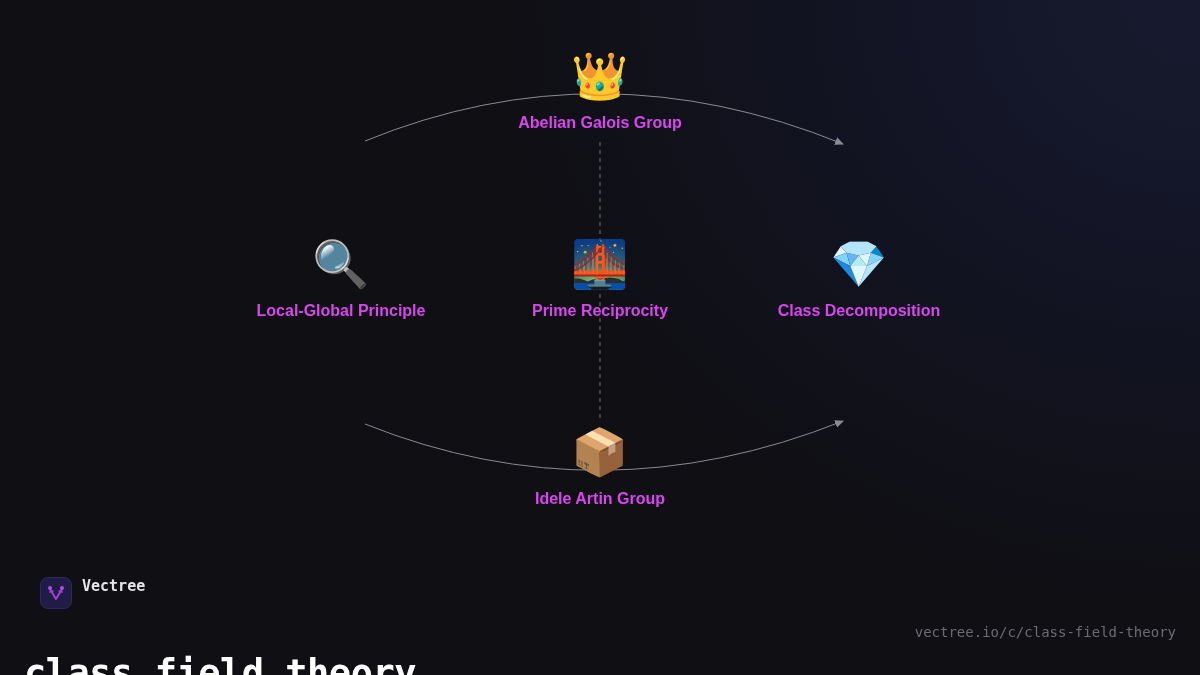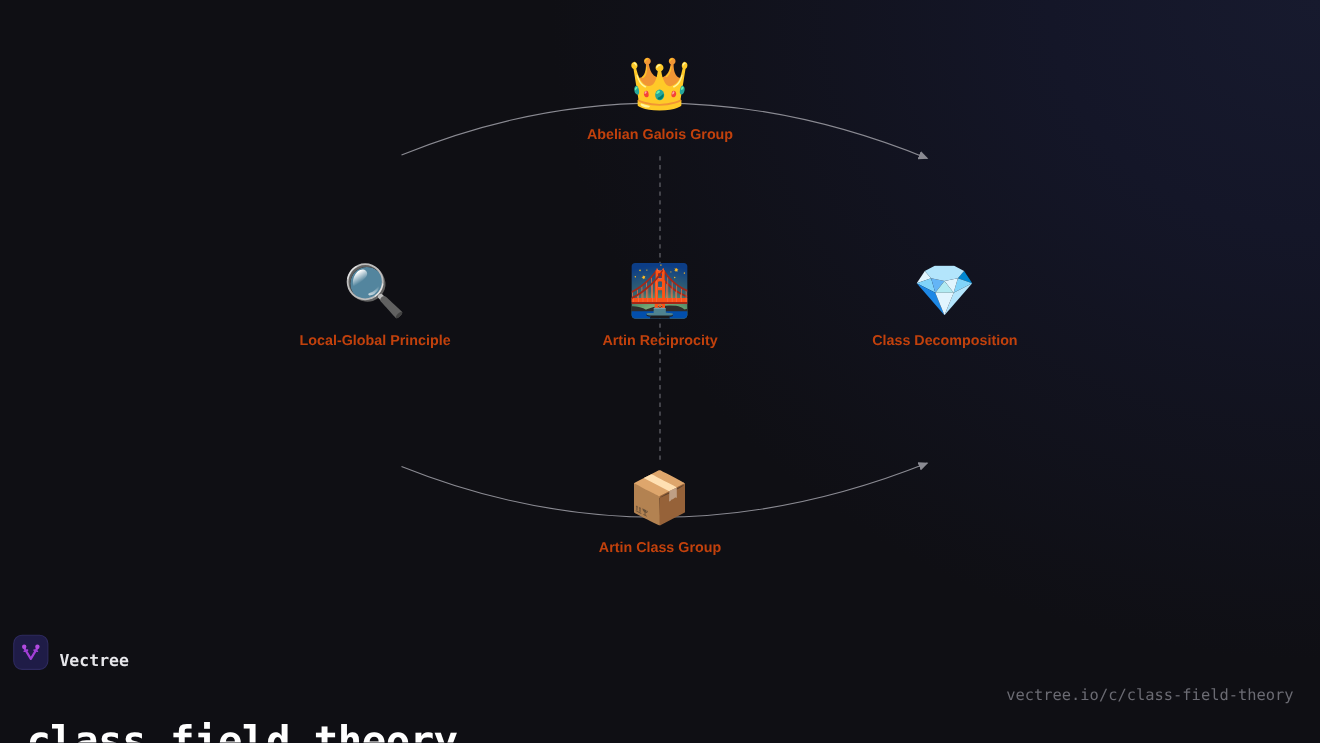--- a/index.html
+++ b/index.html
@@ -16,24 +16,24 @@
     svg.edges { position: absolute; left: 0; top: 0; }
     .node {
       position: absolute; width: 220px; margin-left: -110px;
       display: flex; flex-direction: column; align-items: center;
     }
     .node .emoji {
       font-size: 46px; line-height: 56px; height: 56px;
       font-family: "DejaVu Sans", sans-serif;
     }
     .node .label {
-      margin-top: 10px; font-size: 13px; font-weight: bold; color: #c2410c;
+      margin-top: 10px; font-size: 16px; font-weight: bold; color: #d946ef;
       white-space: nowrap;
     }
-    .brand { position: absolute; left: 12px; top: 577px; display: flex; align-items: flex-end; }
+    .brand { position: absolute; left: 40px; top: 577px; display: flex; align-items: flex-start; }
     .logo {
       width: 32px; height: 32px; border-radius: 8px; background: #1f1c47;
       border: 1px solid #2e2a5e; box-sizing: border-box;
       display: flex; align-items: center; justify-content: center;
     }
     .brand-name {
       margin-left: 10px; font-family: "DejaVu Sans Mono", monospace; font-weight: bold;
       font-size: 15px; color: #e6e6ea;
     }
     .title {
@@ -67,31 +67,31 @@
   <div class="label">Abelian Galois Group</div>
 </div>
 
 <div class="node" style="left:341px; top:236px;">
   <div class="emoji">🔍</div>
   <div class="label">Local-Global Principle</div>
 </div>
 
 <div class="node" style="left:600px; top:236px;">
   <div class="emoji">🌉</div>
-  <div class="label">Artin Reciprocity</div>
+  <div class="label">Prime Reciprocity</div>
 </div>
 
 <div class="node" style="left:859px; top:236px;">
   <div class="emoji">💎</div>
   <div class="label">Class Decomposition</div>
 </div>
 
 <div class="node" style="left:600px; top:424px;">
   <div class="emoji">📦</div>
-  <div class="label">Artin Class Group</div>
+  <div class="label">Idele Artin Group</div>
 </div>
 
 <div class="brand">
   <div class="logo">
     <svg width="18" height="16" viewBox="0 0 18 16">
       <path d="M3,4 L9,14 L15,4" fill="none" stroke="#a23fd6" stroke-width="2" stroke-linecap="round" stroke-linejoin="round"></path>
       <circle cx="3" cy="3" r="2" fill="#b24be0"></circle>
       <circle cx="15" cy="3" r="2" fill="#b24be0"></circle>
       <path d="M3,7 L6,6 M15,7 L12,6" stroke="#a23fd6" stroke-width="1.5" stroke-linecap="round"></path>
     </svg>

